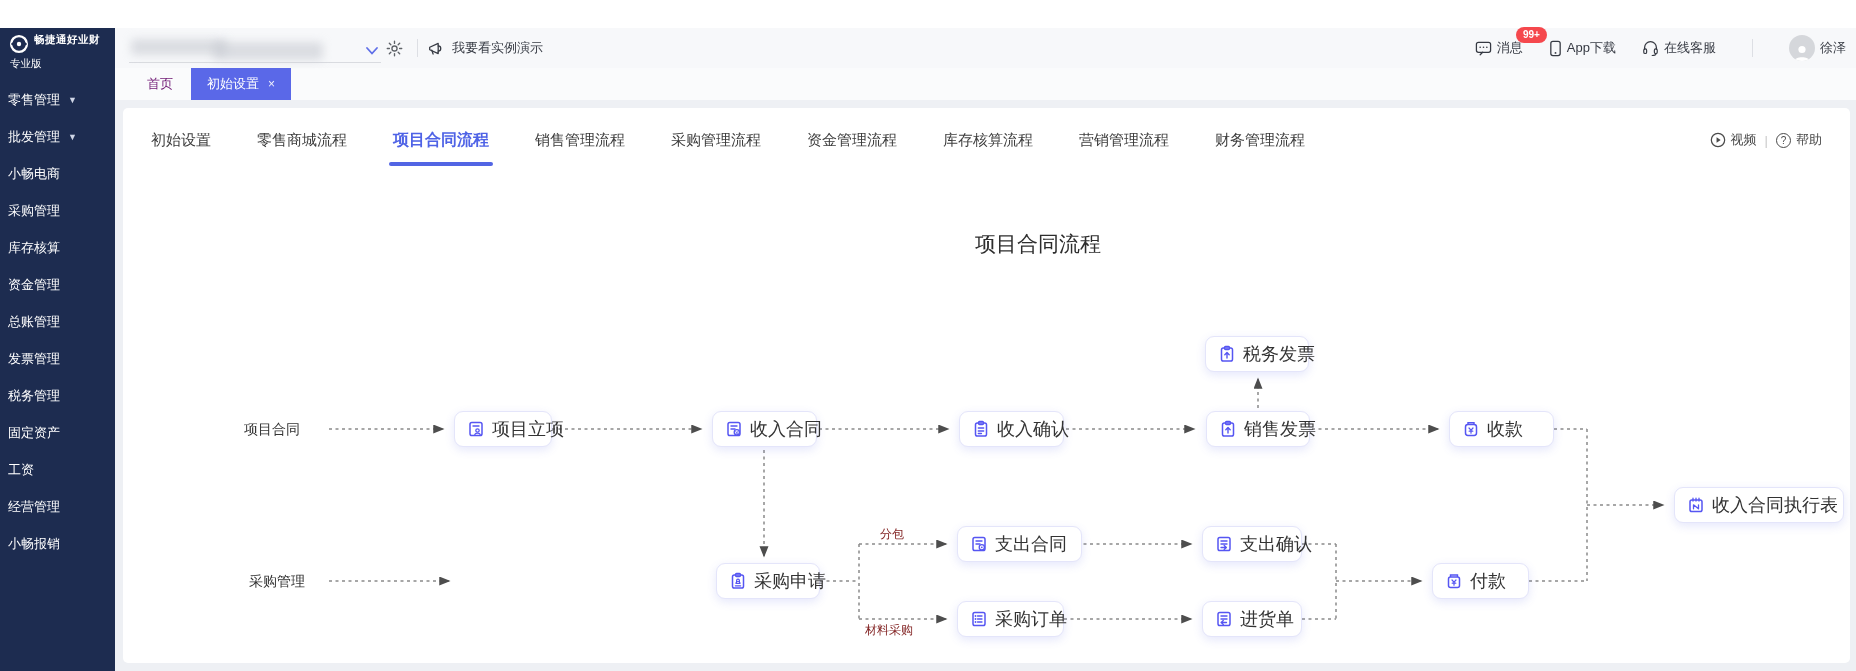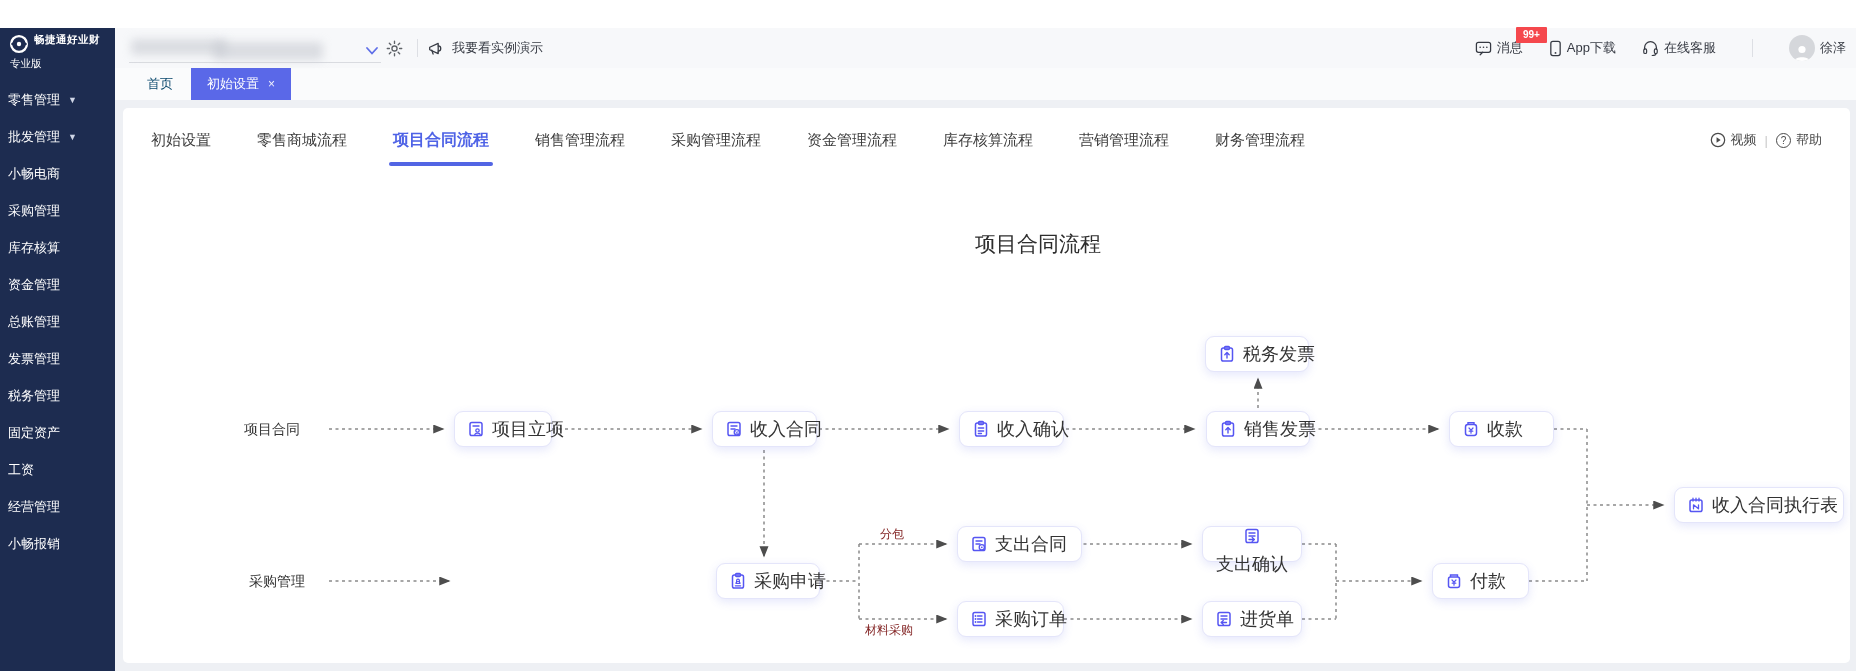--- a/index.html
+++ b/index.html
@@ -33,29 +33,29 @@
   .bb2 { left:84px; top:9px; width:110px; height:18px; }
   .selector .chev { position:absolute; right:2px; bottom:6px; }
   .icon-btn { display:flex; align-items:center; justify-content:center; width:26px; height:26px;
     cursor:pointer; color:#5f6368; }
   .tb-divider { width:1px; height:18px; background:#DDDFE4; margin:0 10px; }
   .demo-link { display:flex; align-items:center; gap:7px; font-size:13px; color:#363a43; cursor:pointer; }
   .topbar-right { margin-left:auto; display:flex; align-items:center; gap:26px; }
   .tb-item { display:flex; align-items:center; gap:5px; font-size:13px; color:#363a43;
     cursor:pointer; position:relative; }
   .badge { position:absolute; top:-12px; right:-24px; background:#F5484D; color:#fff;
-    font-size:10px; line-height:1; padding:3px 7px; border-radius:1px; font-weight:bold; }
+    font-size:10px; line-height:1; padding:3px 7px; border-radius:8px; font-weight:bold; }
   .avatar { width:26px; height:26px; border-radius:50%; background:#D5D7DB; overflow:hidden;
     display:flex; align-items:flex-end; justify-content:center; cursor:pointer; }
   .user-name { font-size:13px; color:#363a43; white-space:nowrap; }
 
   .wintabs { height:32px; background:#FAFBFC; display:flex; align-items:stretch;
     padding-left:14px; flex:0 0 auto; }
   .wintab { display:flex; align-items:center; justify-content:center; font-size:13px;
-    color:#0c4a6e; padding:0 18px; cursor:pointer; }
+    color:#701a75; padding:0 18px; cursor:pointer; }
   .wintab.active { background:#5A68E8; color:#fff; padding:0 16px; }
   .wintab .close { margin-left:9px; font-size:12px; opacity:.9; cursor:pointer; }
 
   .gutter { flex:1; background:#EEF0F4; padding:8px 6px 8px 8px; }
   .panel { position:relative; width:100%; height:100%; background:#fff; border-radius:5px; }
 
   
   .flowtabs { display:flex; align-items:center; gap:46px; padding:0 28px; height:64px; }
   .ftab { position:relative; font-size:15px; color:#3c3c3c; cursor:pointer; white-space:nowrap; }
   .ftab.active { color:#4F63E6; font-size:16px; font-weight:bold; }
@@ -354,21 +354,21 @@
         <div class="node" style="left:834px; top:418px; width:125px;">
           <svg class="nicon" viewBox="0 0 18 18">
               <rect x="3" y="2.5" width="12" height="13" rx="1.8" fill="none" stroke="currentColor" stroke-width="1.5"></rect>
               <path d="M6 6 H12 M6 9 H10" stroke="currentColor" stroke-width="1.4" stroke-linecap="round"></path>
               <circle cx="11.8" cy="12.3" r="2.6" fill="#fff" stroke="currentColor" stroke-width="1.3"></circle>
               <circle cx="11.8" cy="12.3" r=".9" fill="currentColor"></circle>
             </svg>
           <span>支出合同</span>
         </div>
 
-        <div class="node" style="left:1079px; top:418px; width:100px;flex-direction:column;">
+        <div class="node" style="left:1079px; top:418px; width:100px;">
           <svg class="nicon" viewBox="0 0 18 18">
               <rect x="3" y="2.5" width="12" height="13" rx="1.8" fill="none" stroke="currentColor" stroke-width="1.5"></rect>
               <path d="M6 6 H12 M6 9 H12" stroke="currentColor" stroke-width="1.4" stroke-linecap="round"></path>
               <path d="M6 12.5 h5 M9.2 10.5 l2.2 2-2.2 2" fill="none" stroke="currentColor" stroke-width="1.3" stroke-linecap="round" stroke-linejoin="round"></path>
             </svg>
           <span>支出确认</span>
         </div>
 
         <div class="node" style="left:593px; top:455px; width:104px;">
           <svg class="nicon" viewBox="0 0 18 18">

